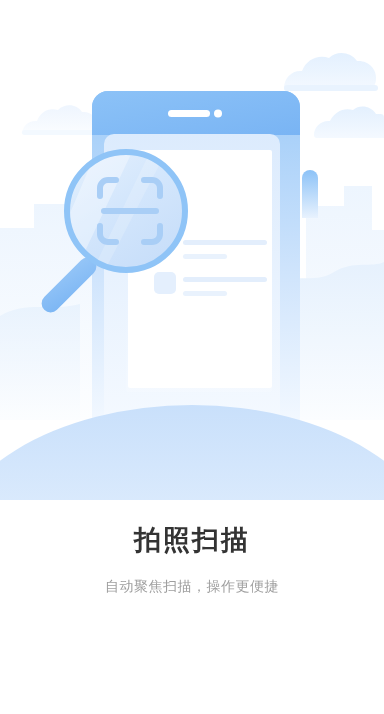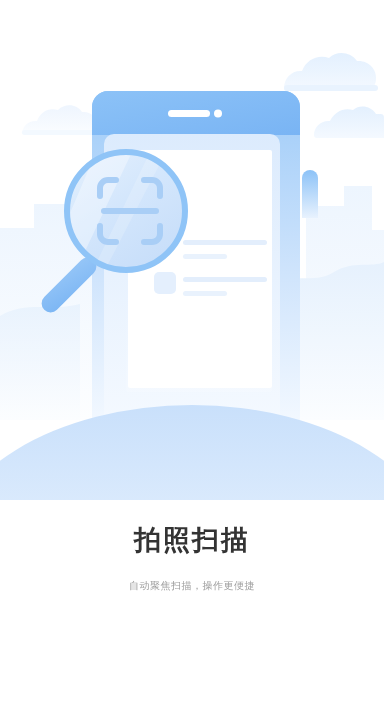--- a/index.html
+++ b/index.html
@@ -30,21 +30,21 @@
   }
   .title{
     font-size:27px;
     font-weight:bold;
     color:#333333;
     letter-spacing:2px;
     line-height:40px;
     margin:0;
   }
   .subtitle{
-    font-size:10px;
+    font-size:14px;
     color:#9e9e9e;
     letter-spacing:0.5px;
     line-height:24px;
     margin:14px 0 0 0;
   }
 </style>
 </head>
 <body>
 
 <div class="screen">

